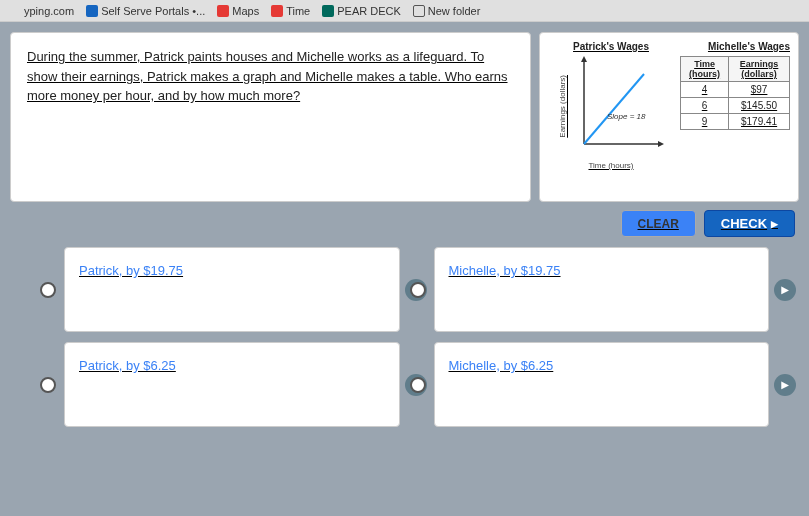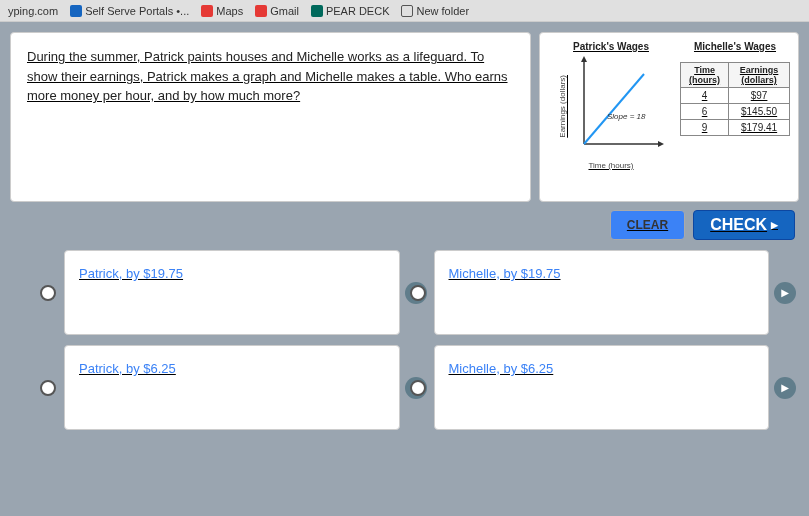--- a/index.html
+++ b/index.html
@@ -11,21 +11,21 @@
       overflow: hidden;
       position: relative;
     }
 
     
     .tab-bar {
       background: #e0e0e0;
       height: 22px;
       display: flex;
       align-items: center;
-      padding: 0 8px;
+      padding: 0 24px;
       gap: 12px;
       font-size: 11px;
       color: #333;
       border-bottom: 1px solid #ccc;
     }
     .tab-bar-item {
       display: flex;
       align-items: center;
       gap: 3px;
       white-space: nowrap;
@@ -112,22 +112,22 @@
     }
 
     
     .table-area {
       width: 110px;
     }
 
     .table-title {
       font-size: 10px;
       font-weight: bold;
-      text-align: center;
-      margin-bottom: 10px;
+      text-align: right;
+      margin-bottom: 4px;
       color: #222;
     }
 
     .wages-table {
       width: 100%;
       border-collapse: collapse;
       font-size: 10px;
     }
     .wages-table th, .wages-table td {
       border: 1px solid #888;
@@ -159,21 +159,21 @@
       font-weight: bold;
       color: #333;
       cursor: pointer;
     }
 
     .btn-check {
       background: #1565c0;
       border: 1px solid #0d47a1;
       border-radius: 4px;
       padding: 5px 16px;
-      font-size: 16px;
+      font-size: 13px;
       font-weight: bold;
       color: white;
       cursor: pointer;
       display: flex;
       align-items: center;
       gap: 4px;
     }
 
     .btn-check::after {
       content: '▶';
@@ -250,21 +250,21 @@
   <span class="tab-bar-item">
     <span class="tab-favicon favicon-blue"></span>
     <span>Self Serve Portals •...</span>
   </span>
   <span class="tab-bar-item">
     <span class="tab-favicon" style="background:#e53935;"></span>
     <span>Maps</span>
   </span>
   <span class="tab-bar-item">
     <span class="tab-favicon" style="background:#e53935;"></span>
-    <span>Gmail</span>
+    <span>Time</span>
   </span>
   <span class="tab-bar-item">
     <span class="tab-favicon favicon-teal"></span>
     <span>PEAR DECK</span>
   </span>
   <span class="tab-bar-item">
     <span class="tab-favicon favicon-folder"></span>
     <span>New folder</span>
   </span>
 </div>

